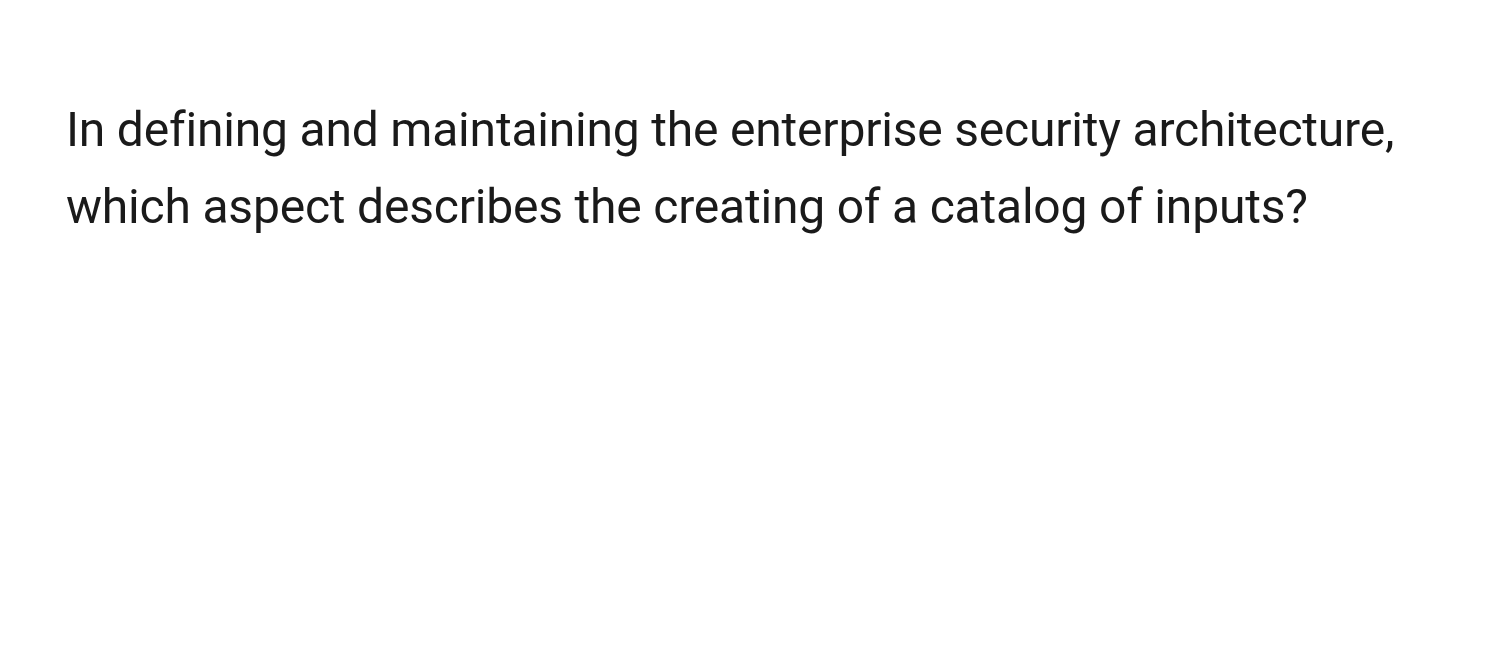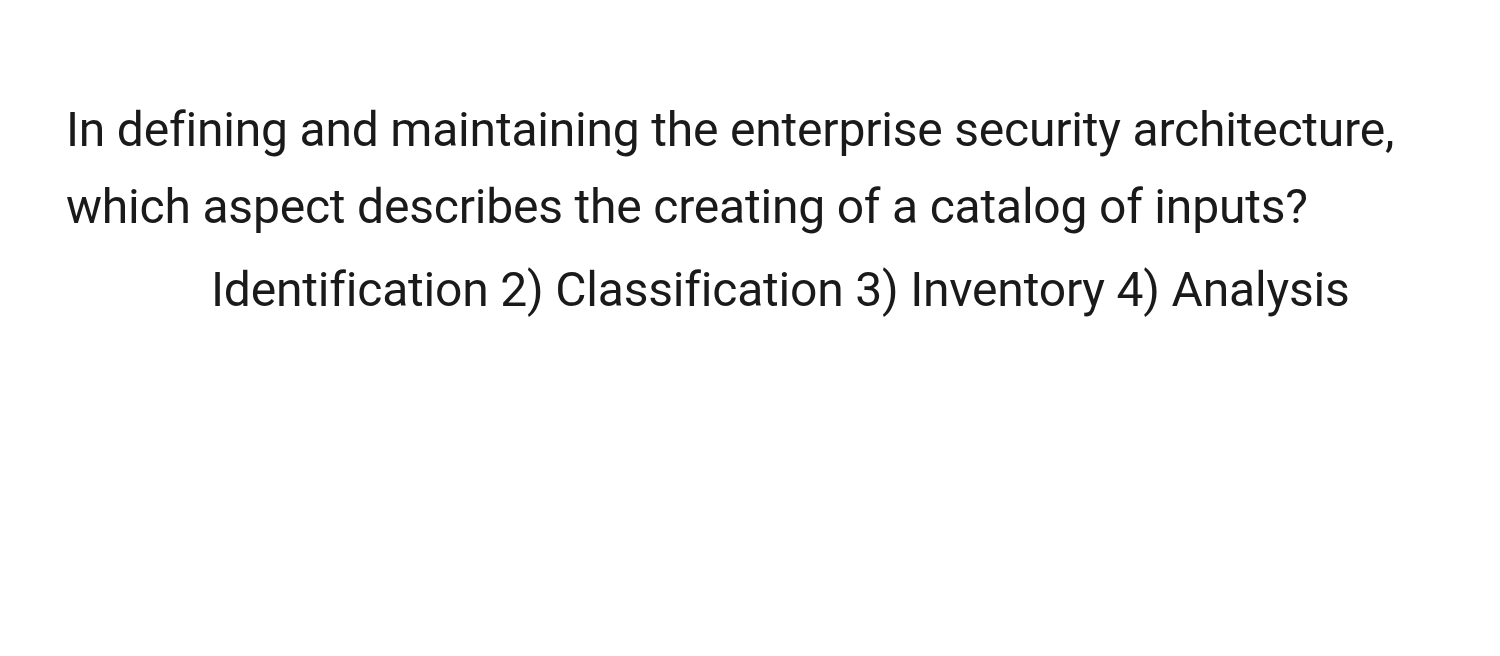--- a/index.html
+++ b/index.html
@@ -31,14 +31,13 @@
       letter-spacing: -0.2px;
       padding-left: 145px;
       margin-top: 6px;
     }
   </style>
 </head>
 <body>
 
 <div class="question-container">
   <div class="question-text">In defining and maintaining the enterprise security architecture, which aspect describes the creating of a catalog of inputs?</div>
-  <div class="options-text">Identification 2) Classification 3) Inventory 4) Analysis</div>
 </div>
 
 </body></html>

